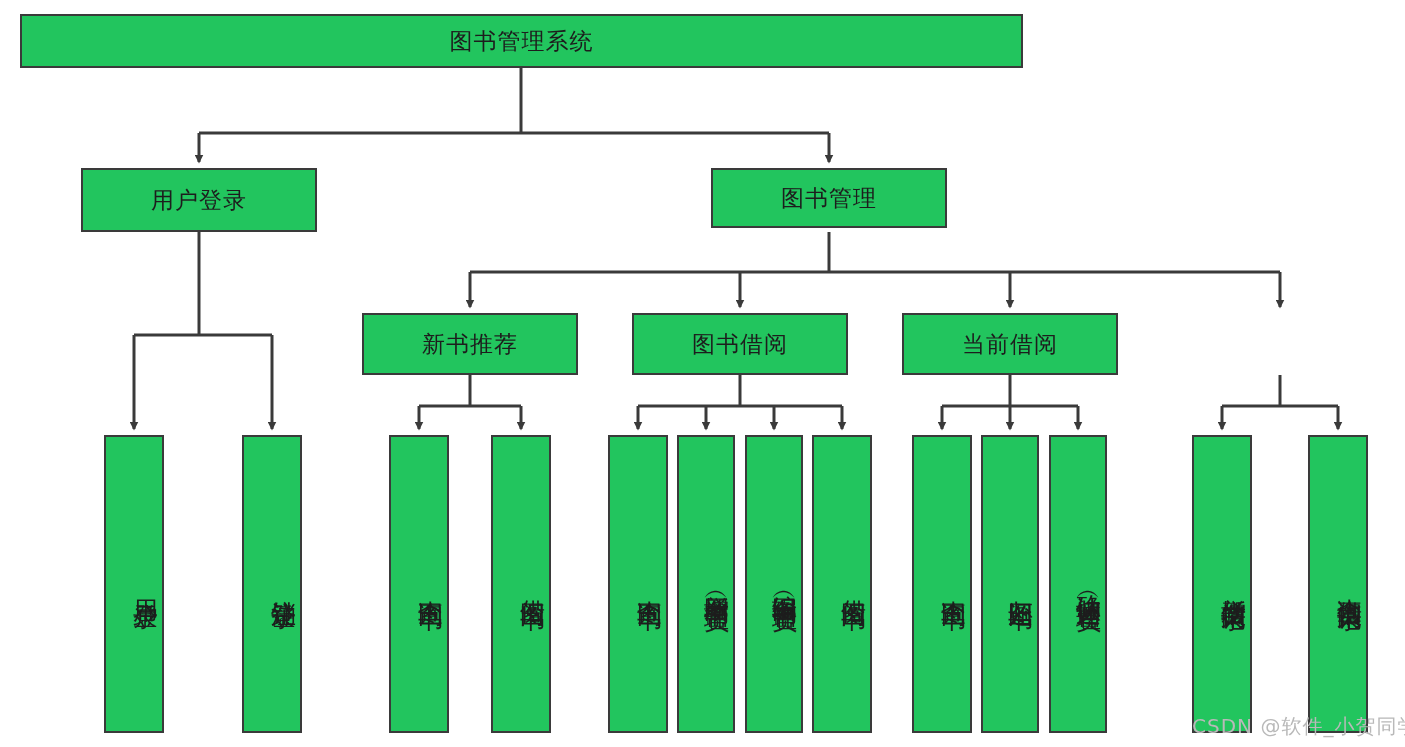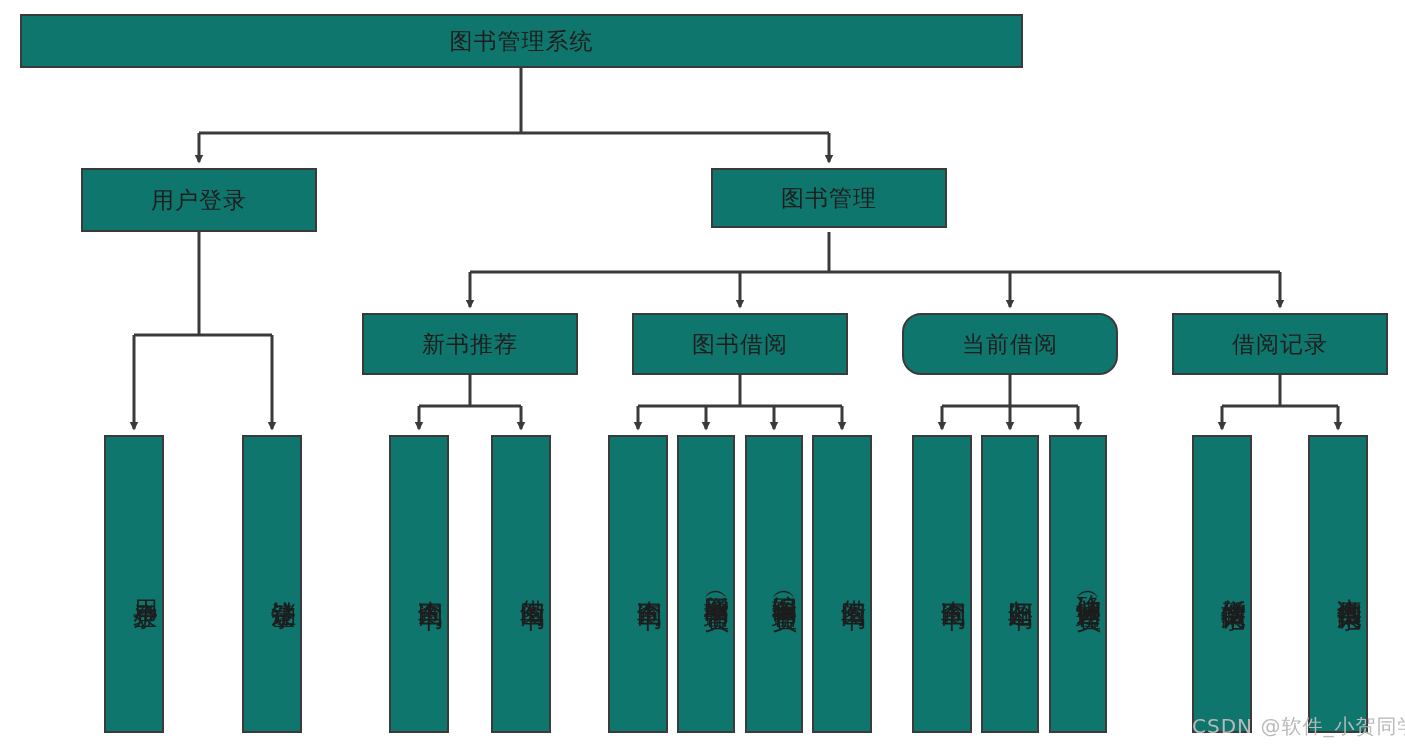--- a/index.html
+++ b/index.html
@@ -22,21 +22,21 @@
     position: absolute;
     left: 0;
     top: 0;
     width: 1405px;
     height: 747px;
     pointer-events: none;
   }
   .node {
     position: absolute;
     box-sizing: border-box;
-    background: #0f766e;
+    background: #22c55e;
     border: 2px solid #3a3a3a;
     display: flex;
     align-items: center;
     justify-content: center;
     color: #1d1d1d;
     text-align: center;
     z-index: 2;
   }
   .node.horiz {
     font-size: 23px;
@@ -140,27 +140,24 @@
   </div>
 
   <div class="node horiz" style="left:362px; top:313px; width:216px; height:62px;">
     <span>新书推荐</span>
   </div>
 
   <div class="node horiz" style="left:632px; top:313px; width:216px; height:62px;">
     <span>图书借阅</span>
   </div>
 
-  <div class="node horiz" style="left:902px; top:313px; width:216px; height:62px;border-radius:19px;">
+  <div class="node horiz" style="left:902px; top:313px; width:216px; height:62px;">
     <span>当前借阅</span>
   </div>
 
-  <div class="node horiz" style="left:1172px; top:313px; width:216px; height:62px;">
-    <span>借阅记录</span>
-  </div>
 
   <div class="node vert" style="left:104px; top:435px; width:60px; height:298px;">
     <span class="vtext">用户登录</span>
   </div>
 
   <div class="node vert" style="left:242px; top:435px; width:60px; height:298px;">
     <span class="vtext">注销登录</span>
   </div>
 
   <div class="node vert" style="left:389px; top:435px; width:60px; height:298px;">

